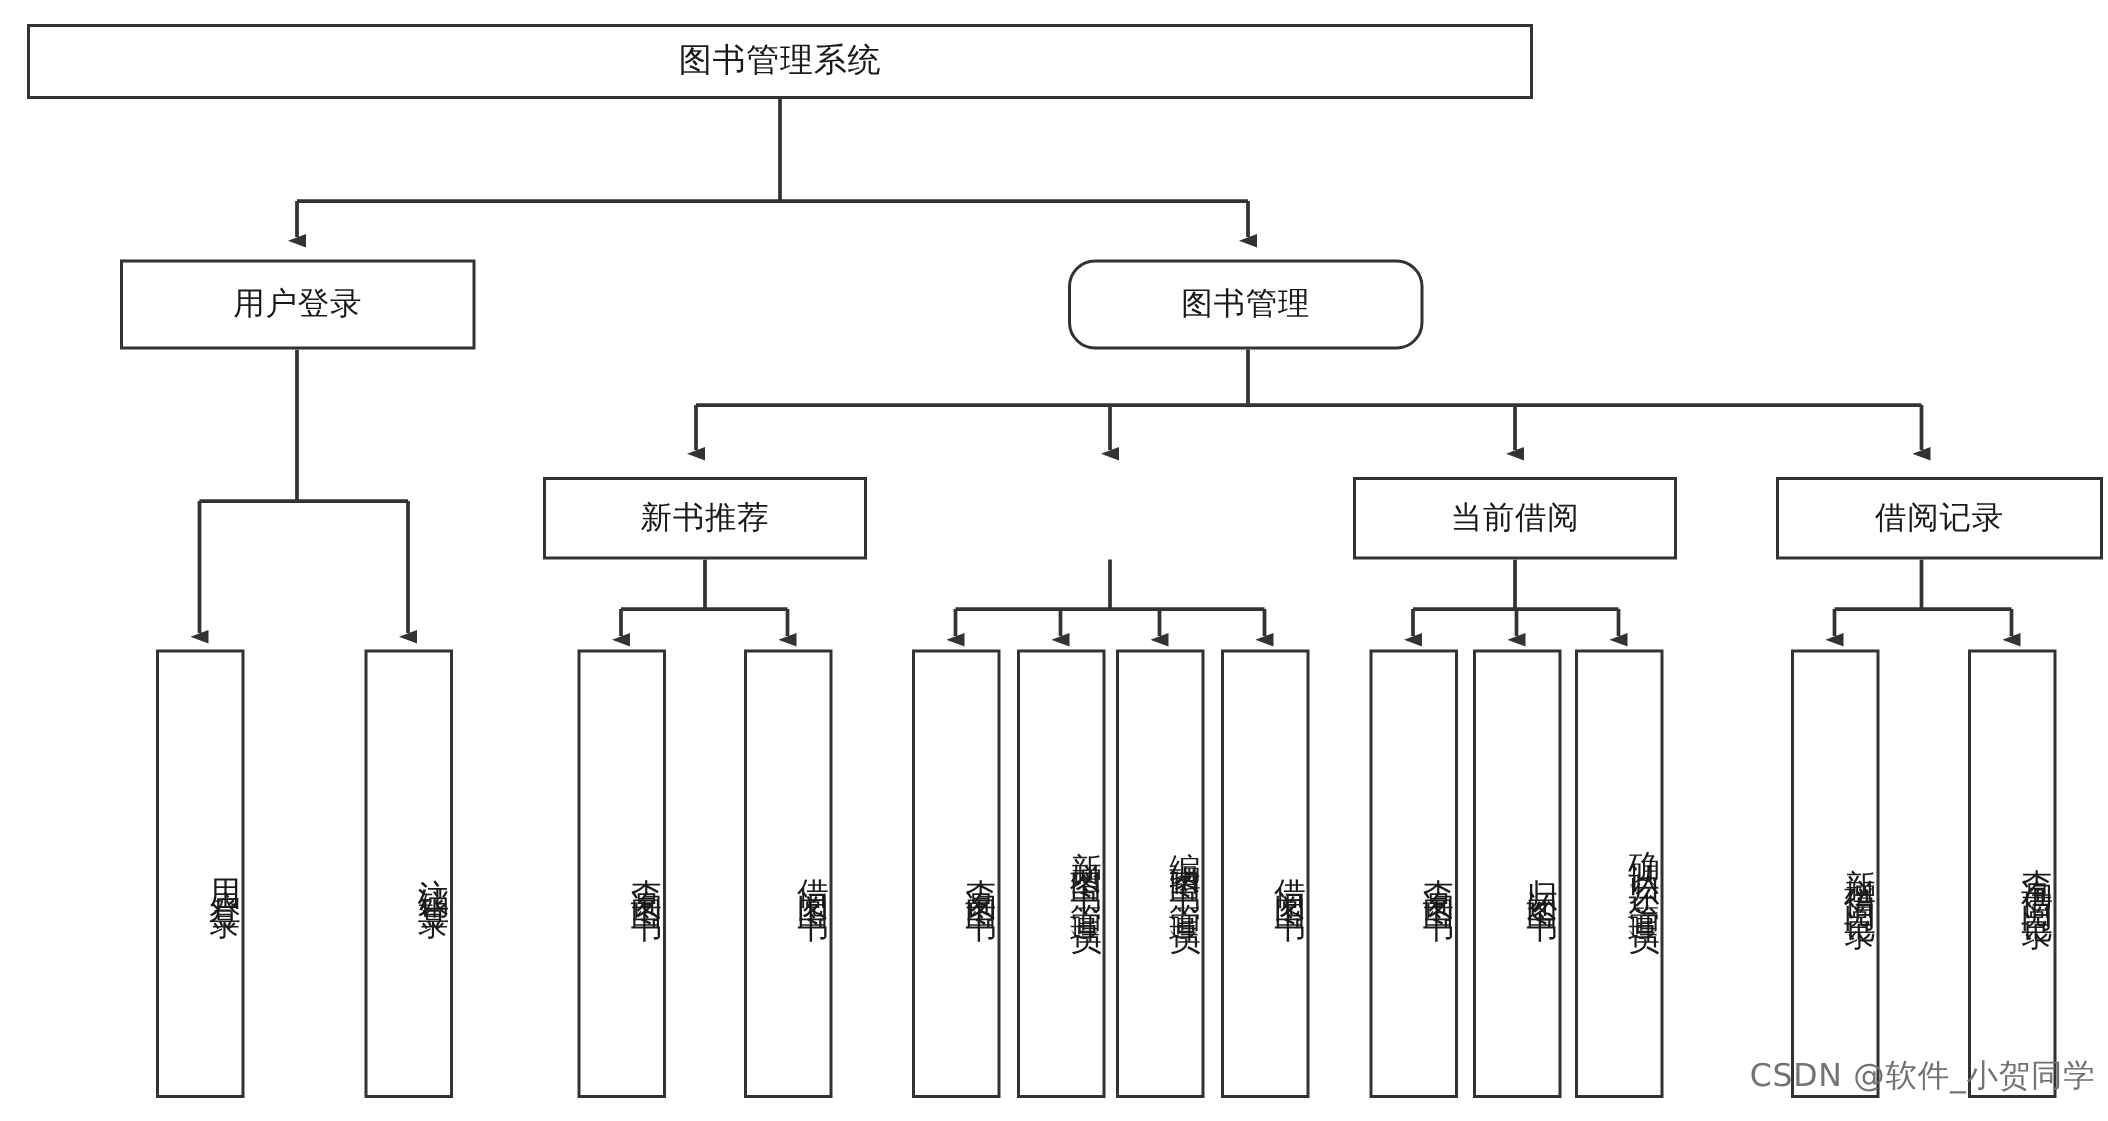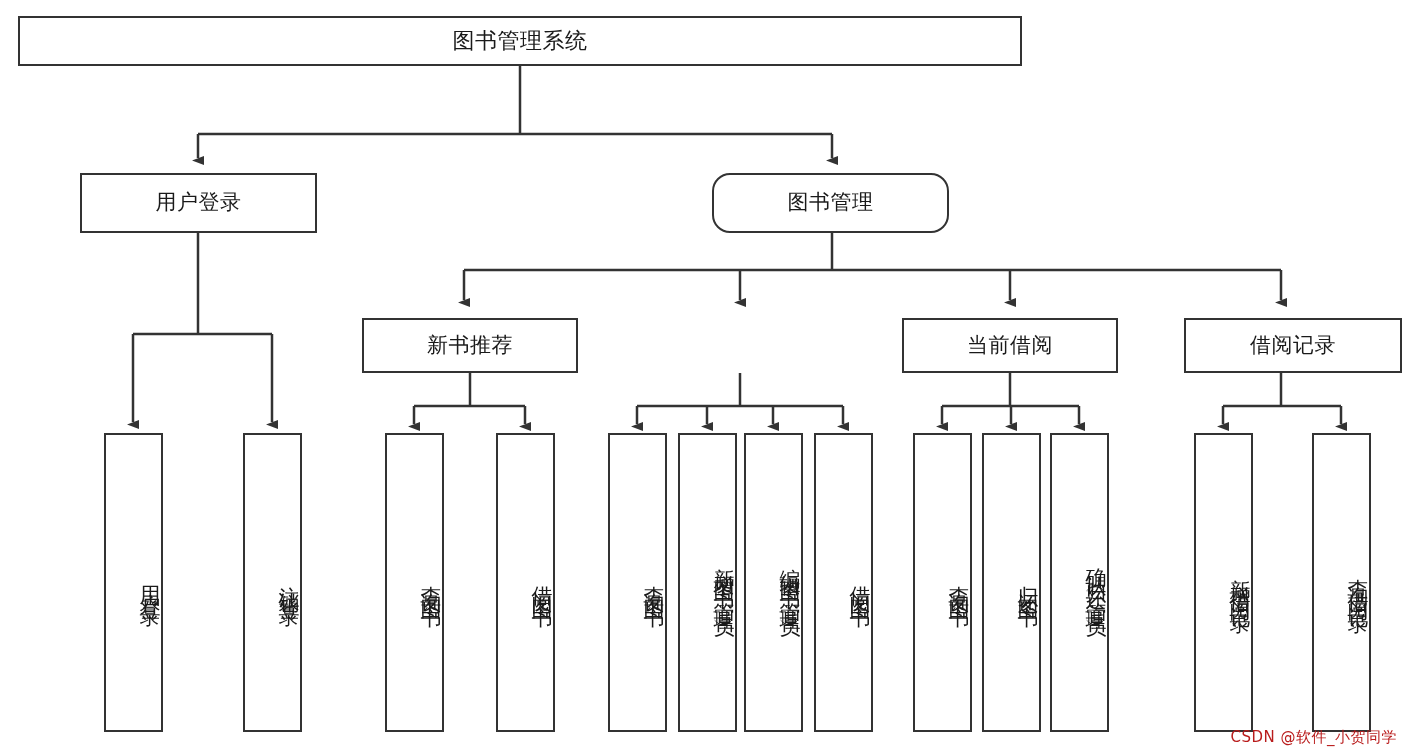--- a/index.html
+++ b/index.html
@@ -61,23 +61,23 @@
     writing-mode: vertical-rl;
     text-orientation: upright;
     white-space: nowrap;
   }
   .node.vert > .vlabel {
     display: block;
   }
   .watermark {
     position: absolute;
     right: 8px;
-    bottom: 0;
-    font-size: 15px;
-    color: #b91c1c;
+    bottom: 16px;
+    font-size: 21px;
+    color: #737373;
     letter-spacing: 0.5px;
     white-space: nowrap;
   }
 </style>
 </head>
 <body>
 
 <div id="canvas">
 
   <svg class="edges" viewBox="0 0 1405 747">

